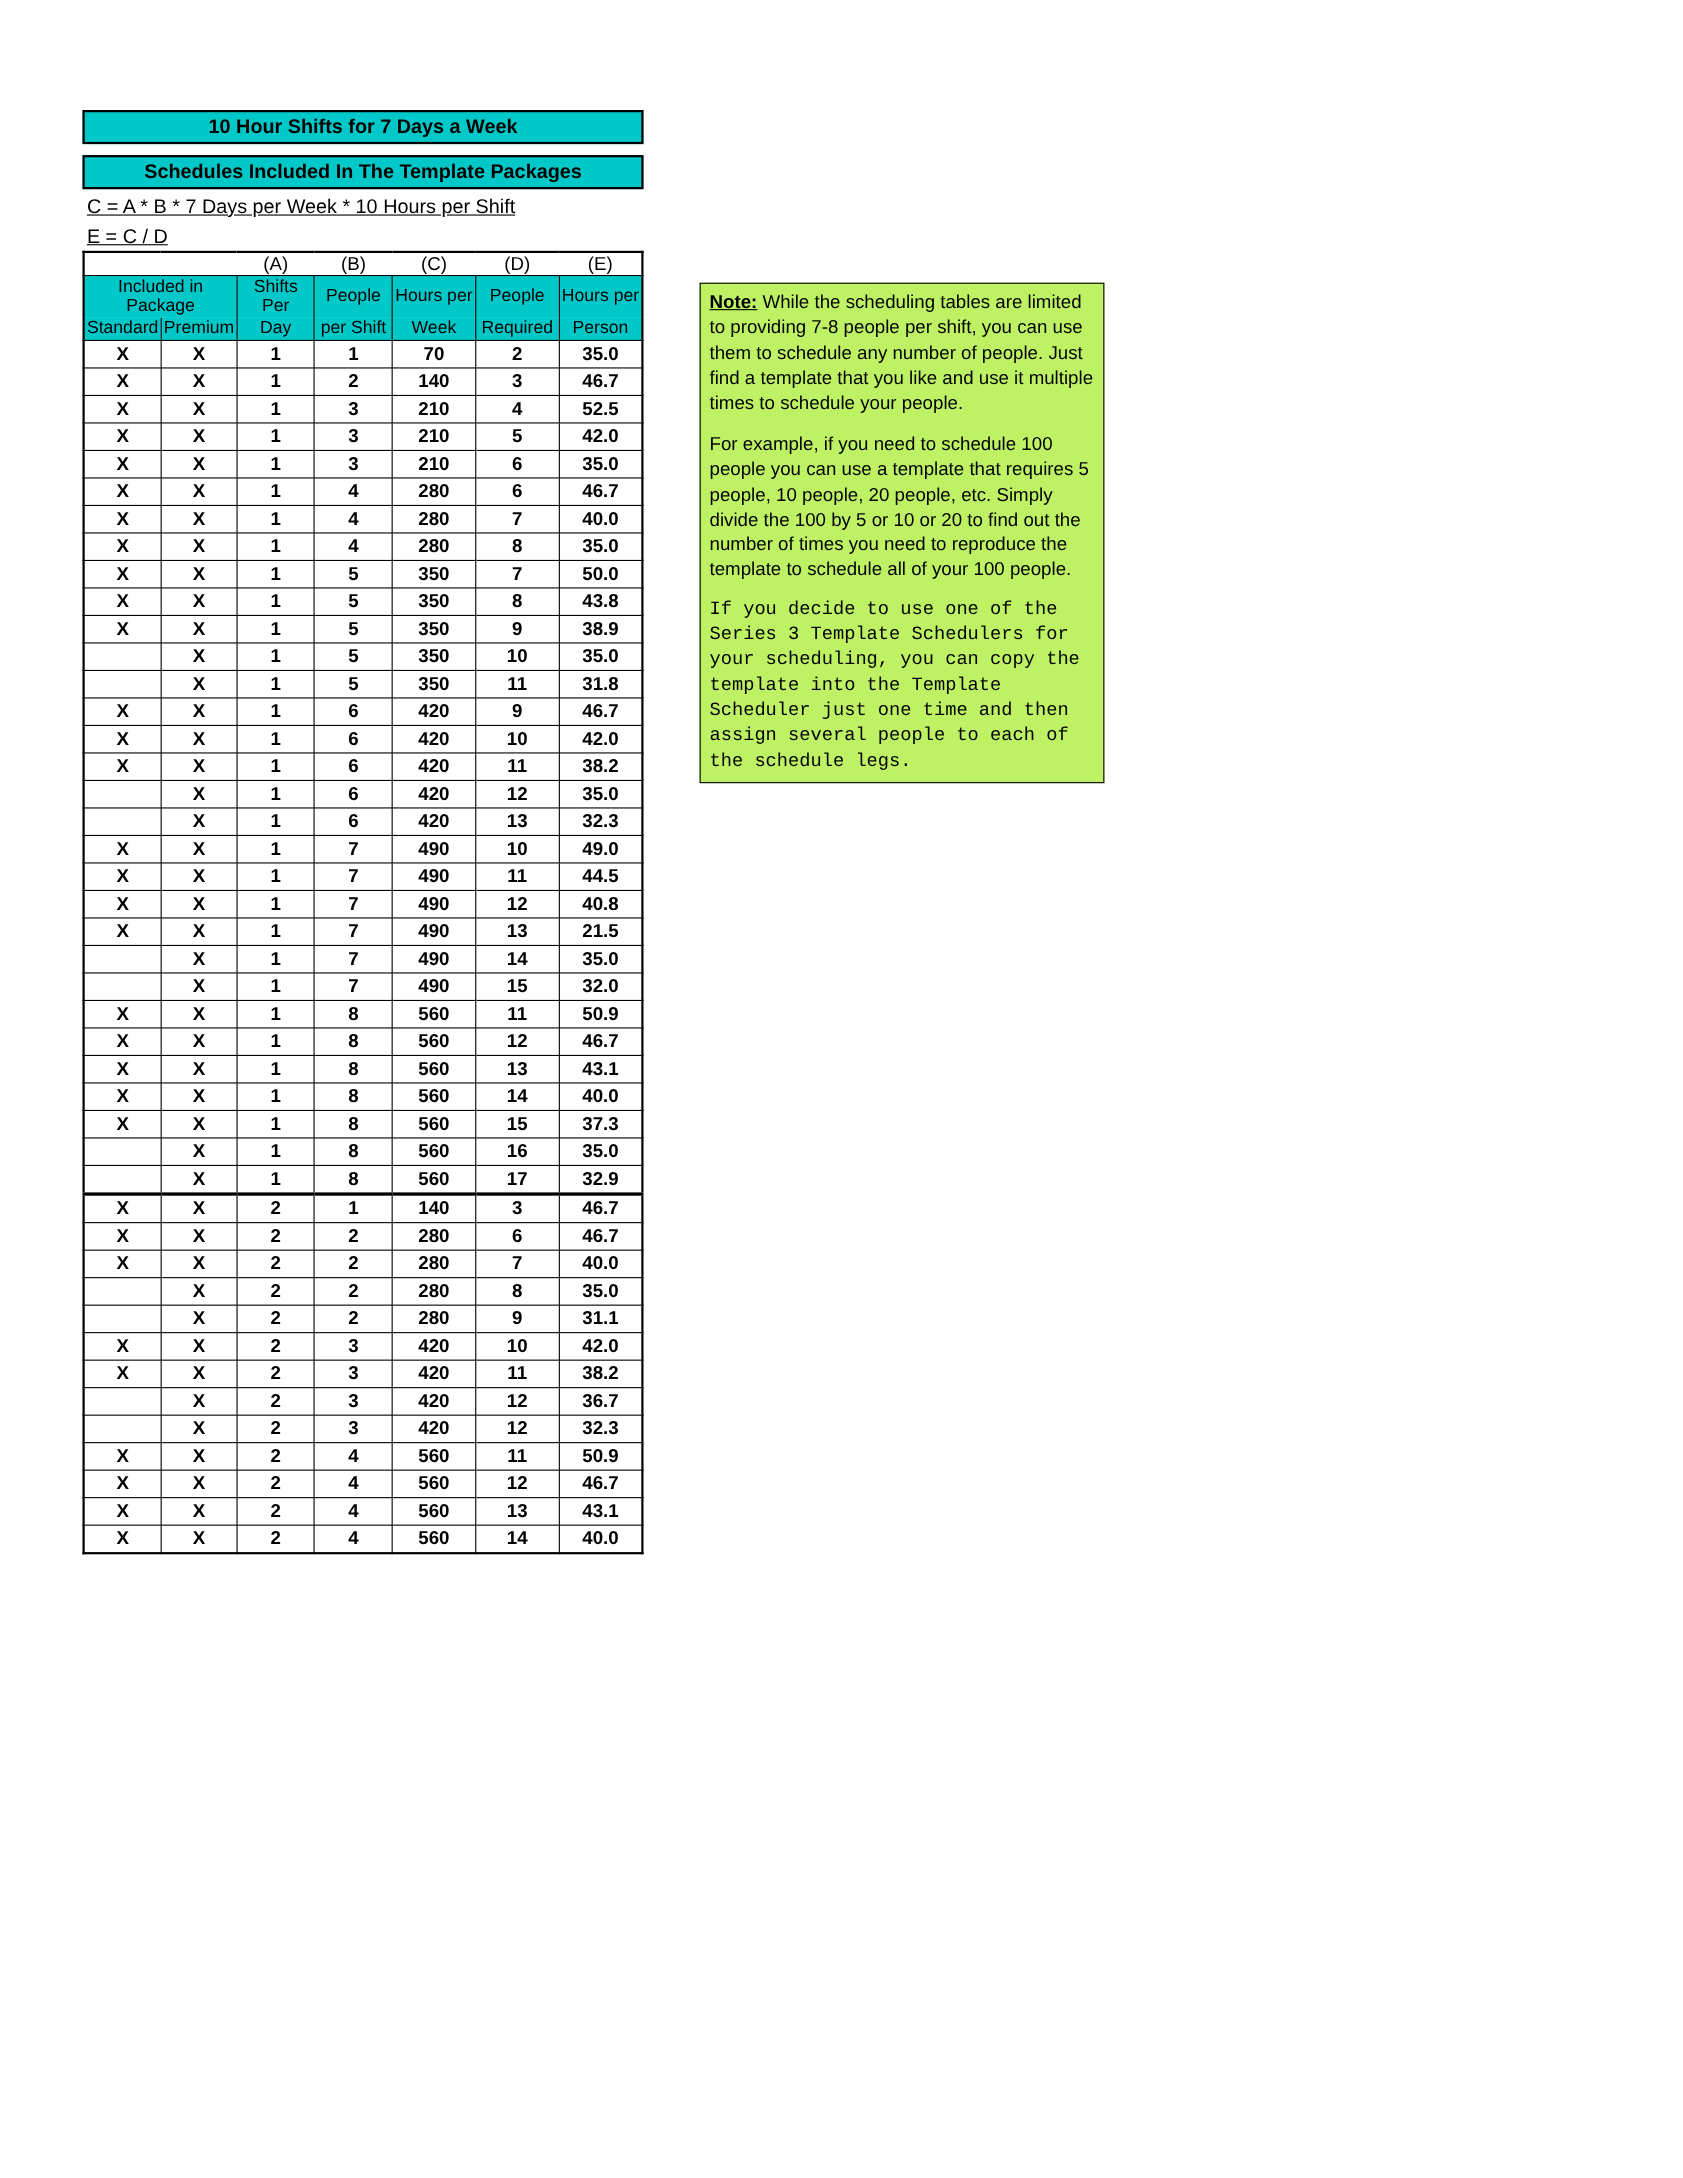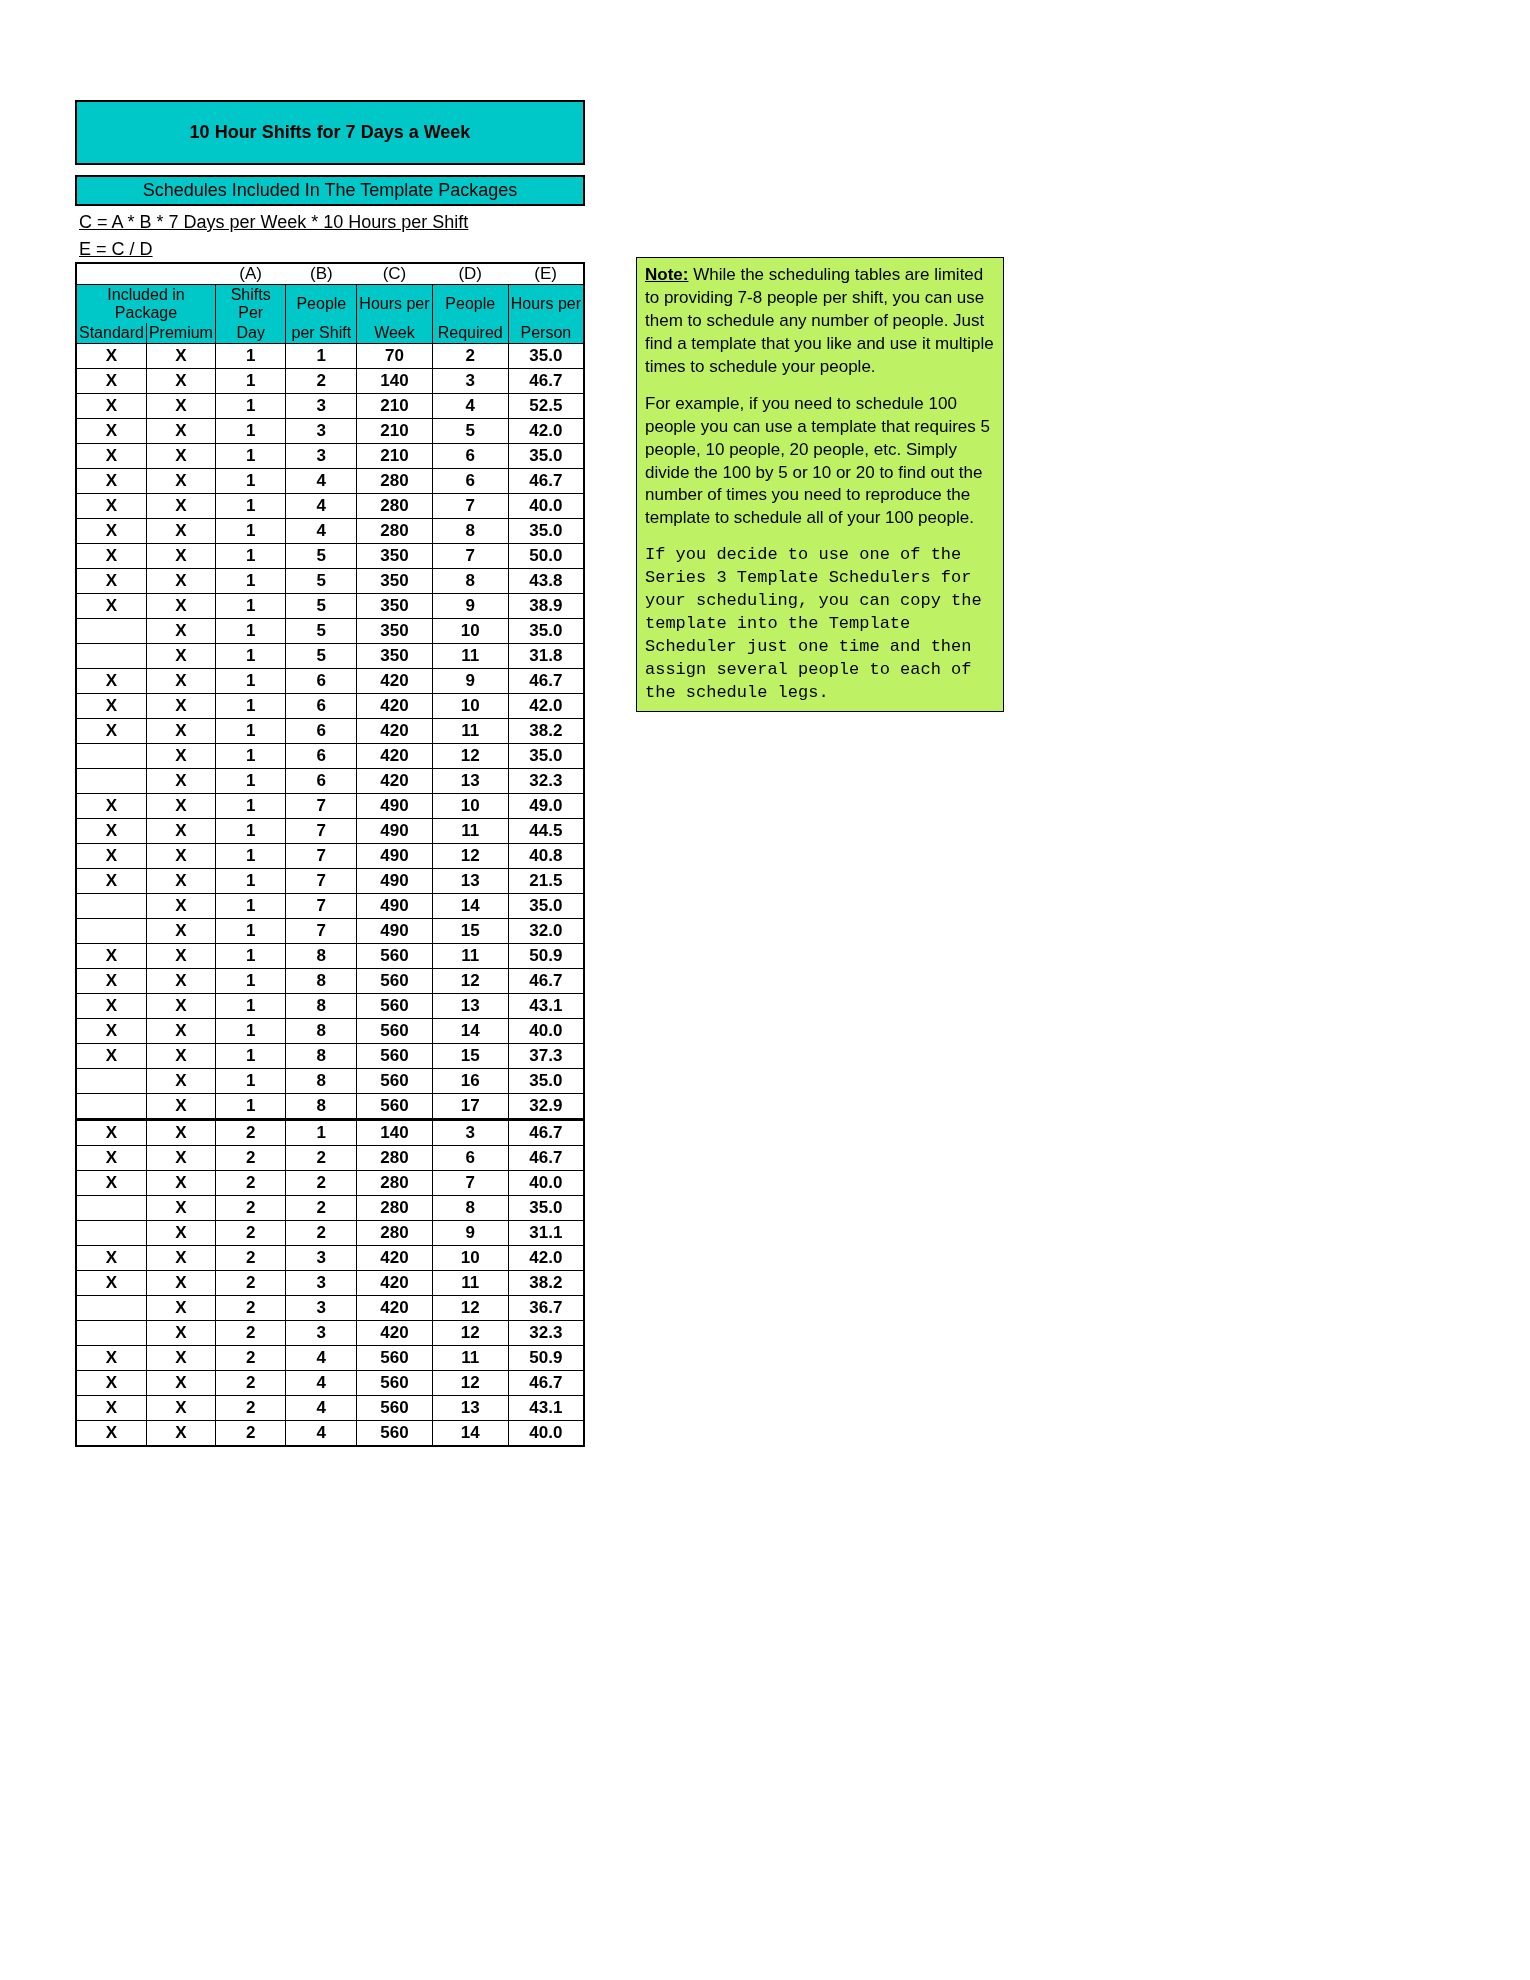--- a/index.html
+++ b/index.html
@@ -16,28 +16,28 @@
     gap: 15px;
   }
   .left-col {
     width: 510px;
   }
   .title-bar {
     background: #00c8c8;
     border: 2px solid #000;
     text-align: center;
     font-weight: bold;
-    padding: 20px 0;
+    padding: 3px 0;
     font-size: 18px;
   }
   .subtitle-bar {
     background: #00c8c8;
     border: 2px solid #000;
     text-align: center;
-    font-weight: normal;
+    font-weight: bold;
     padding: 3px 0;
     font-size: 18px;
     margin-top: 10px;
   }
   .formula {
     margin: 6px 0 2px 4px;
     font-size: 18px;
     text-decoration: underline;
   }
   table {

